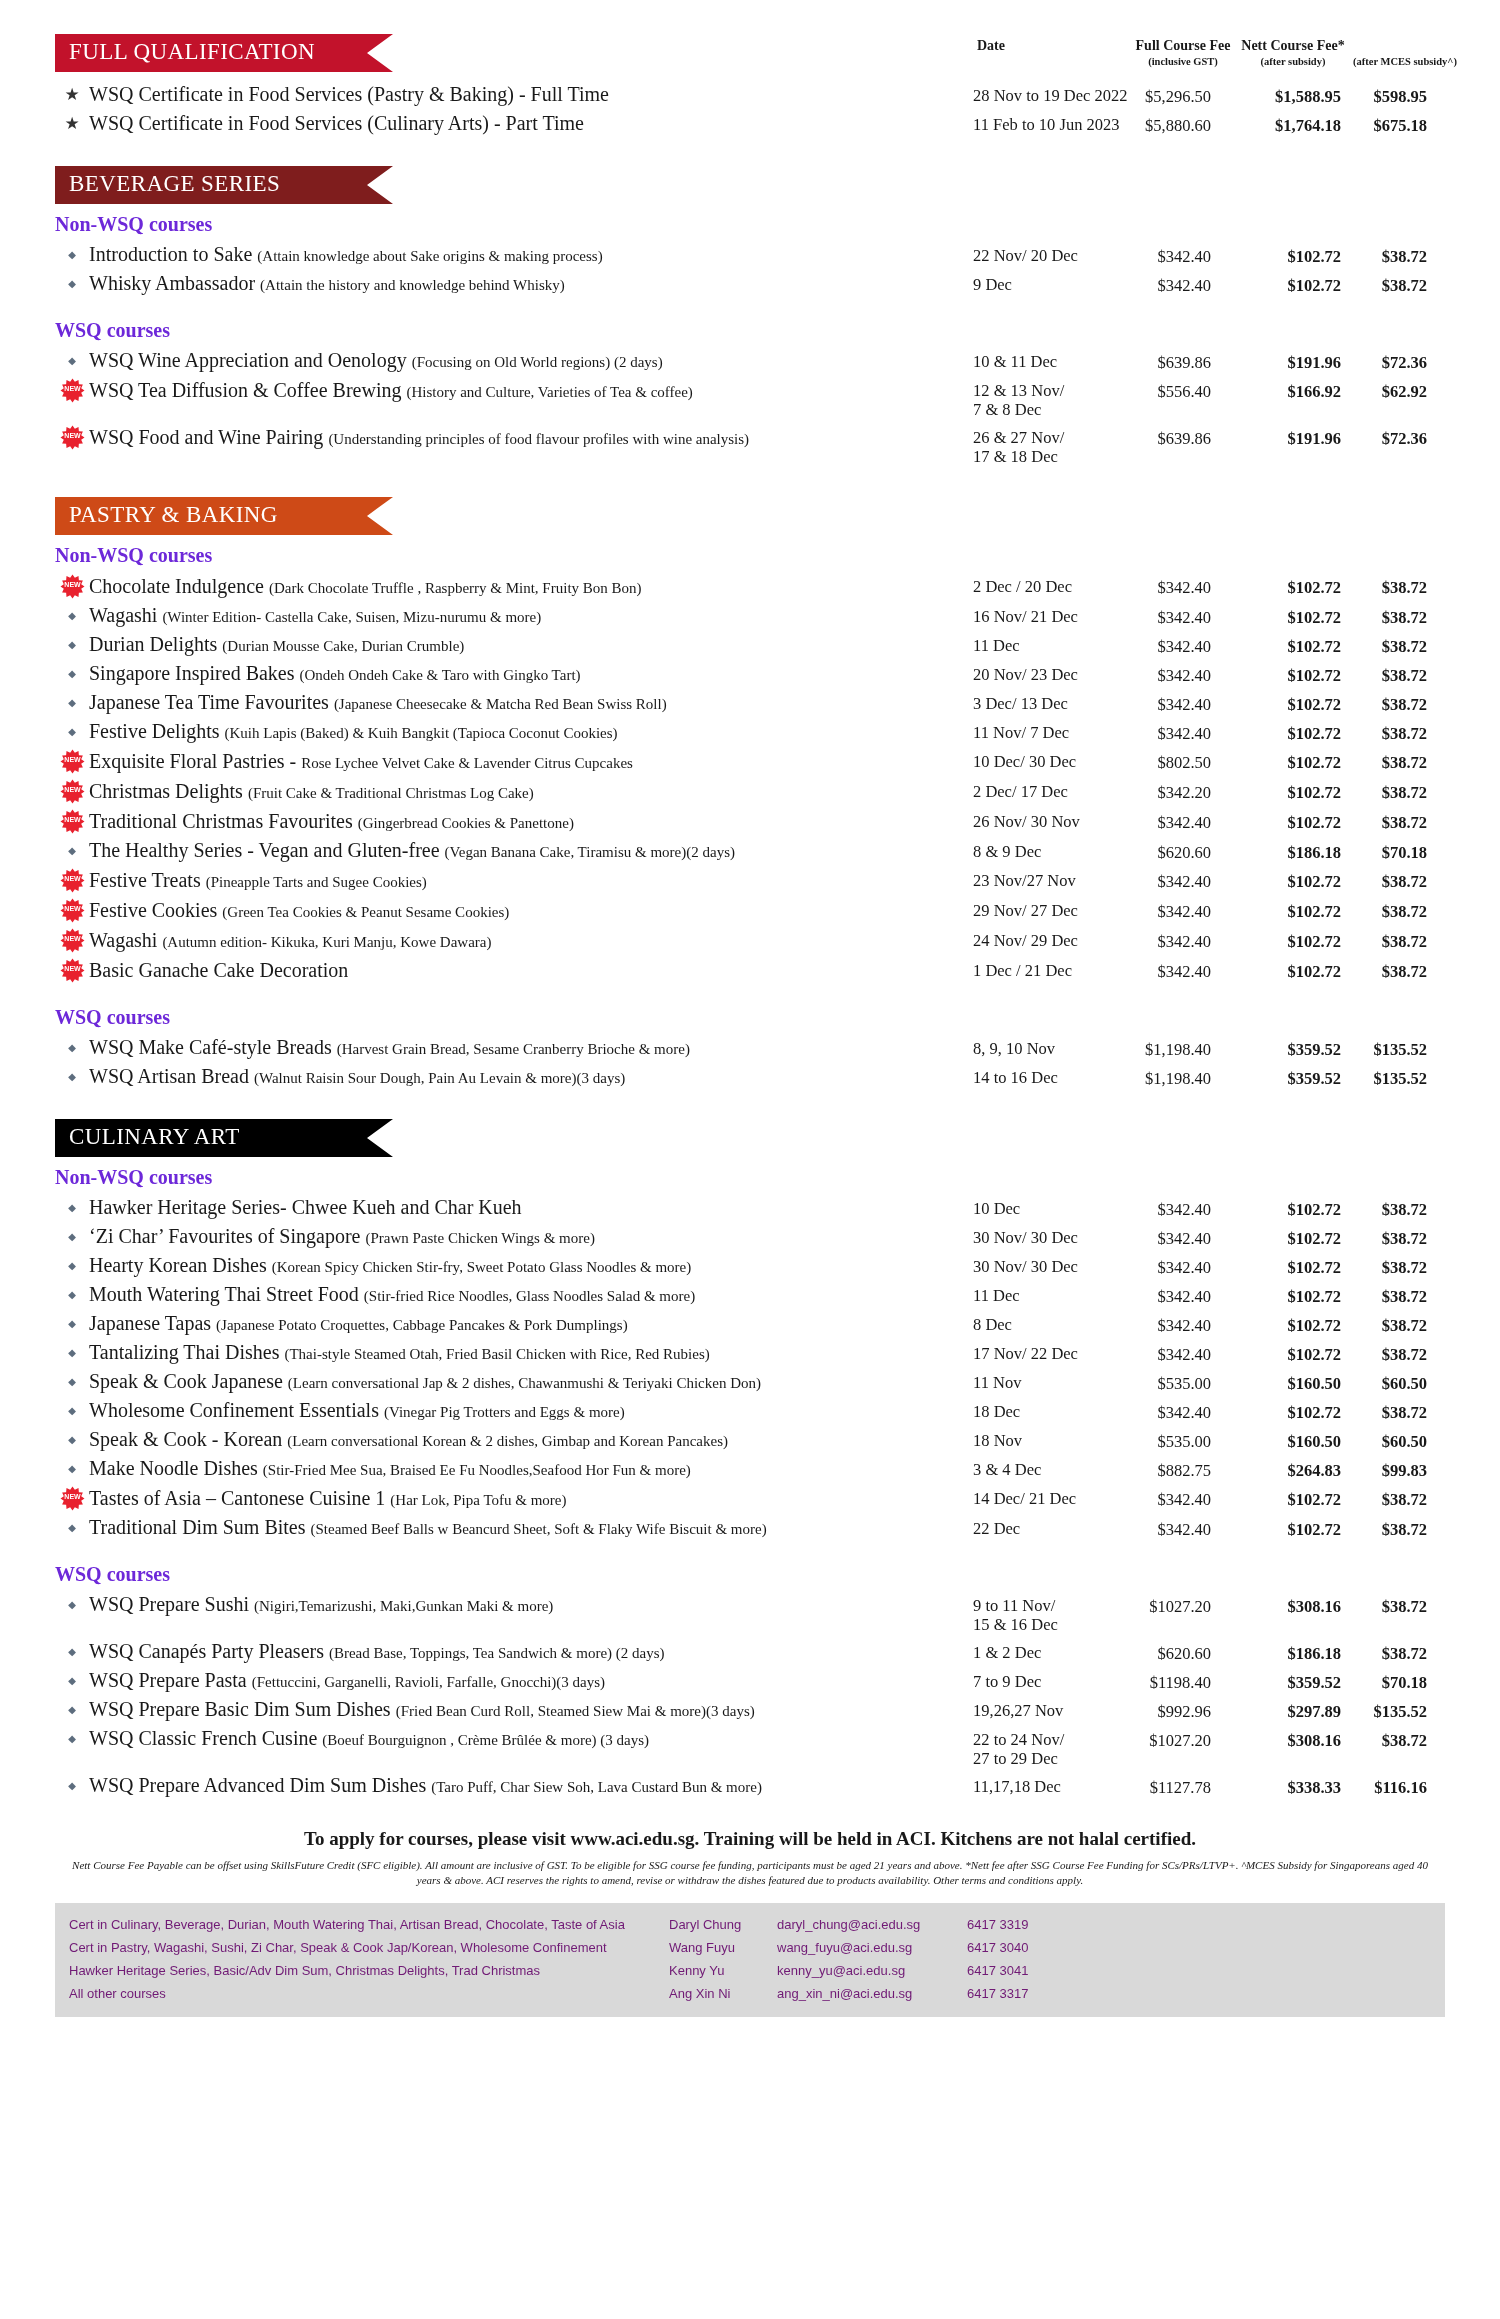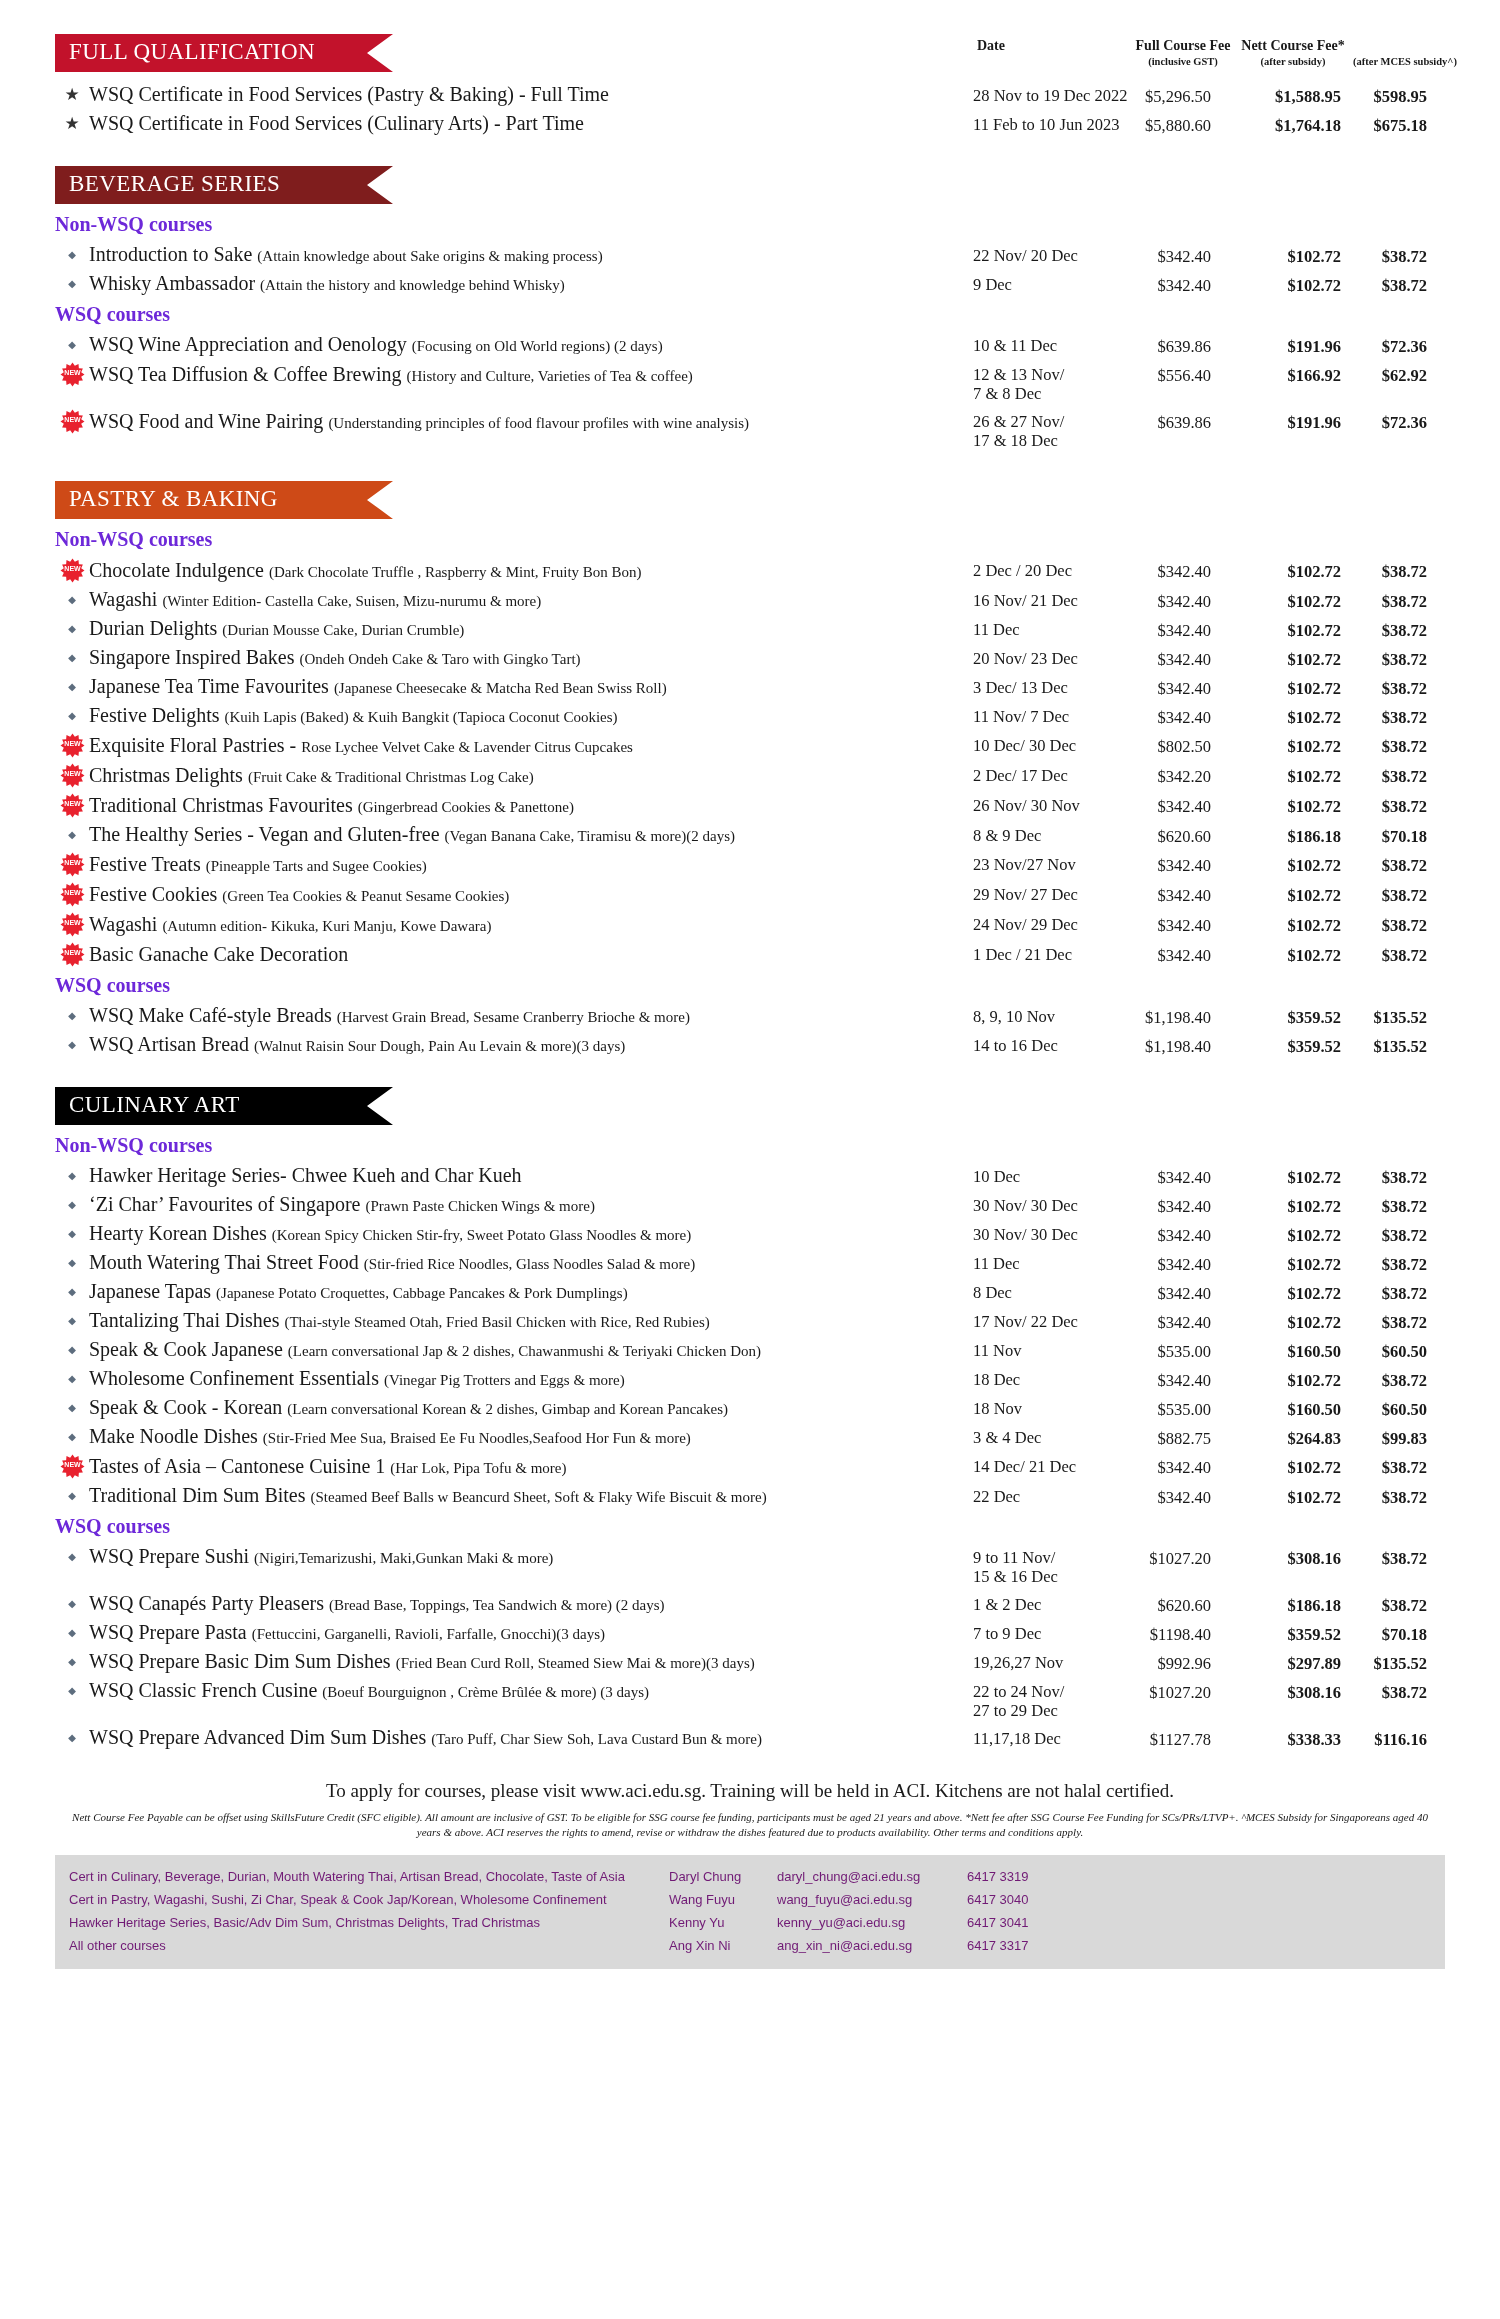--- a/index.html
+++ b/index.html
@@ -8,36 +8,36 @@
   .grid-row{display:grid;grid-template-columns:minmax(0,1fr) 160px 100px 120px 92px;align-items:start}
   .section{margin-bottom:27px}
   .banner-row{margin-bottom:9px}
   .banner{width:max-content;min-width:272px;color:#fff;font-size:23px;letter-spacing:.4px;padding:5px 52px 7px 14px;
           clip-path:polygon(0 0,100% 0,calc(100% - 26px) 50%,100% 100%,0 100%)}
   .colhead{font-family:Liberation Serif, serif;font-weight:bold;font-size:14px;text-align:center;
            line-height:1.3;padding-top:3px;white-space:nowrap}
   .colhead .sub{display:block;font-size:10.5px;font-weight:bold}
   .colhead.date-head{text-align:left;padding-left:4px}
   .subhead{color:#6d28d9;font-weight:bold;font-size:20px;margin:6px 0 5px}
-  .subhead.later{margin-top:4px}
+  .subhead.later{margin-top:20px}
   .course{padding:2px 0 3px}
   .name-cell{display:flex;align-items:center;min-width:0}
   .bullet{flex:0 0 34px;display:flex;justify-content:center;align-items:center}
   .bullet-star{font-size:17px;color:#333}
   .bullet-diamond{font-size:10px;color:#5d6d7e}
   .bullet-new svg{display:block}
   .texts{white-space:nowrap;overflow:visible}
   .ctitle{font-size:20px}
   .cdesc{font-size:15px;margin-left:5px}
   .cell{font-size:16.5px;padding-top:4px}
   .cell.date{white-space:pre;line-height:1.15}
   .cell.full{text-align:right;padding-right:22px}
   .cell.nett{text-align:right;font-weight:bold;padding-right:12px}
   .cell.mces{text-align:right;font-weight:bold;padding-right:18px}
-  .apply-line{text-align:center;font-weight:normal;font-size:19px;margin:6px 0 8px}
+  .apply-line{text-align:center;font-weight:bold;font-size:19px;margin:6px 0 8px}
   .note{font-style:italic;font-size:11px;text-align:center;line-height:1.4;margin:8px auto 14px;max-width:1370px}
   .contacts{background:#D9D9D9;padding:10px 10px 12px;font-family:"Liberation Sans",sans-serif;font-size:13px;color:#701a75}
   .contact-row{display:grid;grid-template-columns:600px 108px 190px 95px 1fr;padding:4px 4px;align-items:center}
   .ccell{white-space:nowrap;overflow:visible}
 </style>
 </head>
 <body>
 
 <div class="page">
   <div id="sections">

